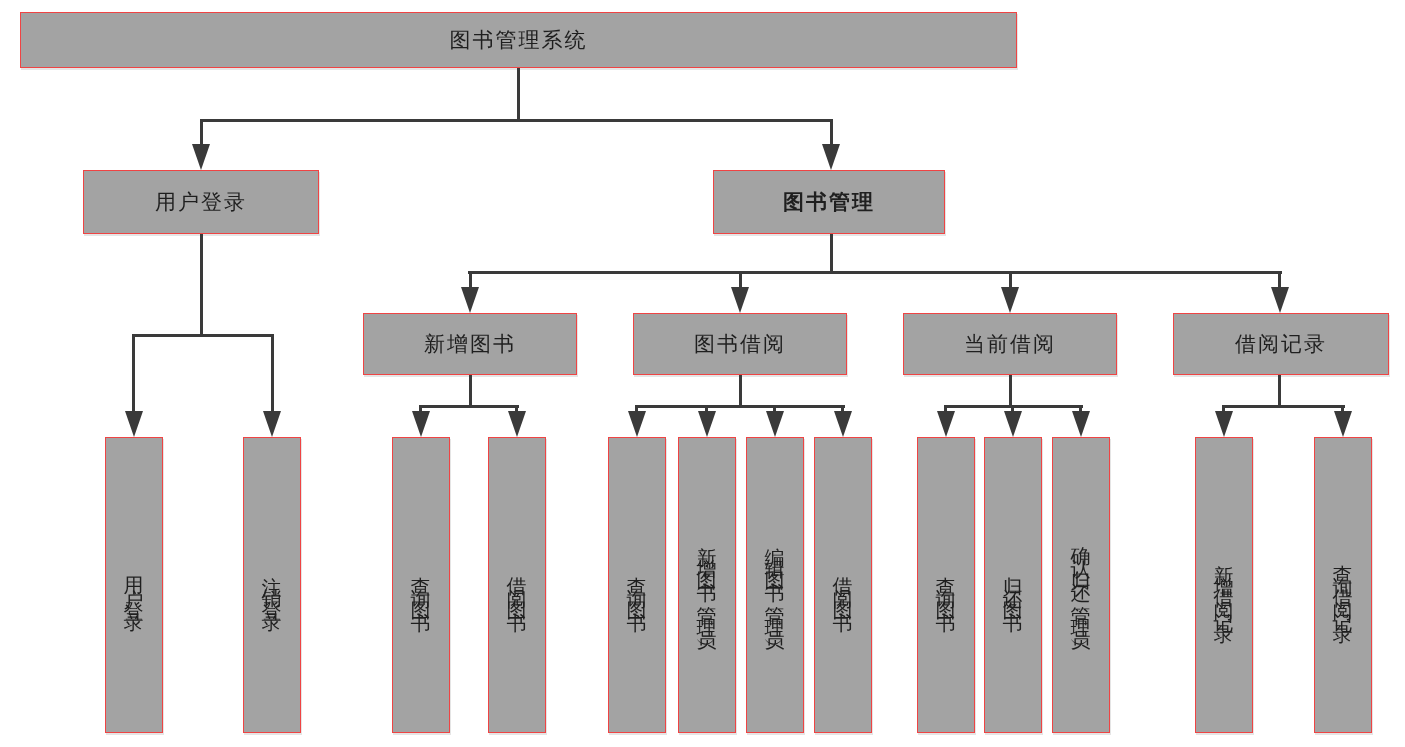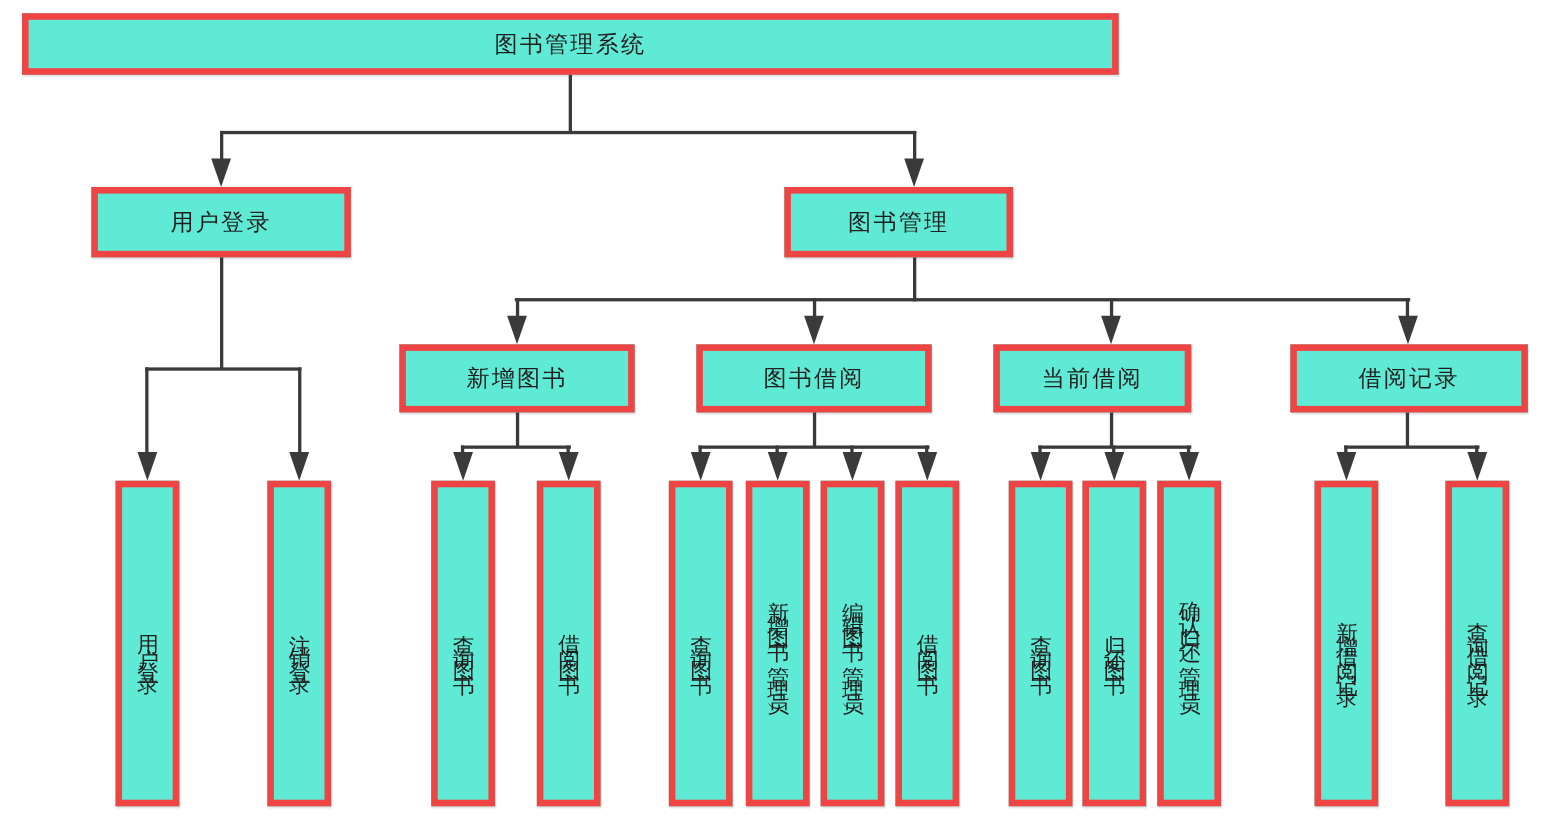--- a/index.html
+++ b/index.html
@@ -7,22 +7,22 @@
     position:relative;
     width:1405px;height:747px;
     background:#ffffff;
     font-family:"Liberation Sans","DejaVu Sans",sans-serif;
     color:#222222;
     overflow:hidden;
   }
   .box{
     position:absolute;
     box-sizing:border-box;
-    background:#5eead4;
-    border:6px solid #ef4444;
+    background:#a3a3a3;
+    border:1px solid #ef4444;
     display:flex;align-items:center;justify-content:center;
     box-shadow:1px 2px 0 rgba(0,0,0,0.10);
   }
   .hlabel{
     font-size:21px;
     letter-spacing:2px;
     color:#1f1f1f;
     white-space:nowrap;
   }
   .vlabel{
@@ -65,21 +65,21 @@
   <div class="vline" style="left:517px;top:68px;height:52px;"></div>
   <div class="hline" style="left:200px;top:119px;width:633px;"></div>
   <div class="vline" style="left:200px;top:119px;height:28px;"></div>
   <div class="arrow" style="left:192px;top:144px;"></div>
   <div class="vline" style="left:830px;top:119px;height:28px;"></div>
   <div class="arrow" style="left:822px;top:144px;"></div>
 
   <div class="box" style="left:83px;top:170px;width:236px;height:64px;">
     <span class="hlabel">用户登录</span>
   </div>
-  <div class="box" style="left:713px;top:170px;width:208px;height:64px;">
+  <div class="box" style="left:713px;top:170px;width:232px;height:64px;font-weight:bold;">
     <span class="hlabel">图书管理</span>
   </div>
 
   <div class="vline" style="left:200px;top:234px;height:101px;"></div>
   <div class="hline" style="left:132px;top:334px;width:142px;"></div>
   <div class="vline" style="left:132px;top:334px;height:80px;"></div>
   <div class="arrow" style="left:125px;top:411px;"></div>
   <div class="vline" style="left:271px;top:334px;height:80px;"></div>
   <div class="arrow" style="left:263px;top:411px;"></div>
 
@@ -93,21 +93,21 @@
   <div class="arrow" style="left:1001px;top:287px;"></div>
   <div class="vline" style="left:1278px;top:271px;height:19px;"></div>
   <div class="arrow" style="left:1271px;top:287px;"></div>
 
   <div class="box" style="left:363px;top:313px;width:214px;height:62px;">
     <span class="hlabel">新增图书</span>
   </div>
   <div class="box" style="left:633px;top:313px;width:214px;height:62px;text-align:right;">
     <span class="hlabel">图书借阅</span>
   </div>
-  <div class="box" style="left:903px;top:313px;width:180px;height:62px;">
+  <div class="box" style="left:903px;top:313px;width:214px;height:62px;">
     <span class="hlabel">当前借阅</span>
   </div>
   <div class="box" style="left:1173px;top:313px;width:216px;height:62px;">
     <span class="hlabel">借阅记录</span>
   </div>
 
   <div class="vline" style="left:469px;top:375px;height:32px;"></div>
   <div class="hline" style="left:419px;top:405px;width:100px;"></div>
   <div class="vline" style="left:419px;top:405px;height:9px;"></div>
   <div class="arrow" style="left:412px;top:411px;"></div>

